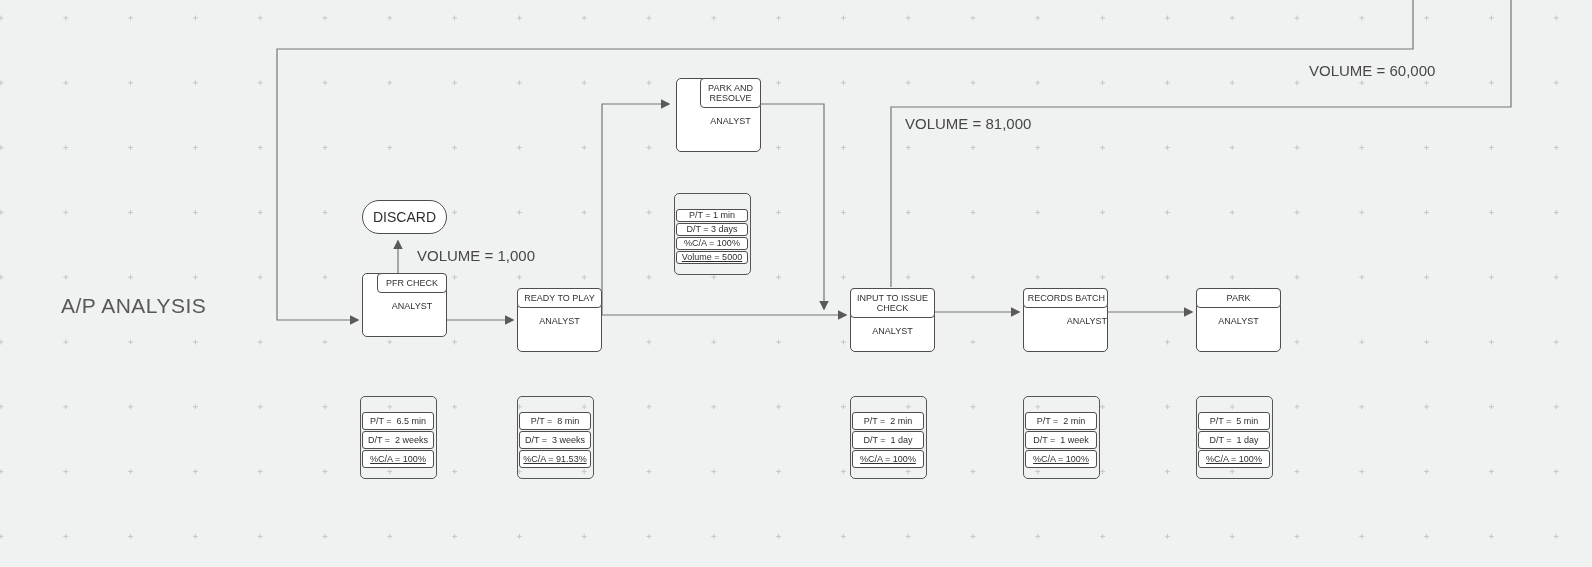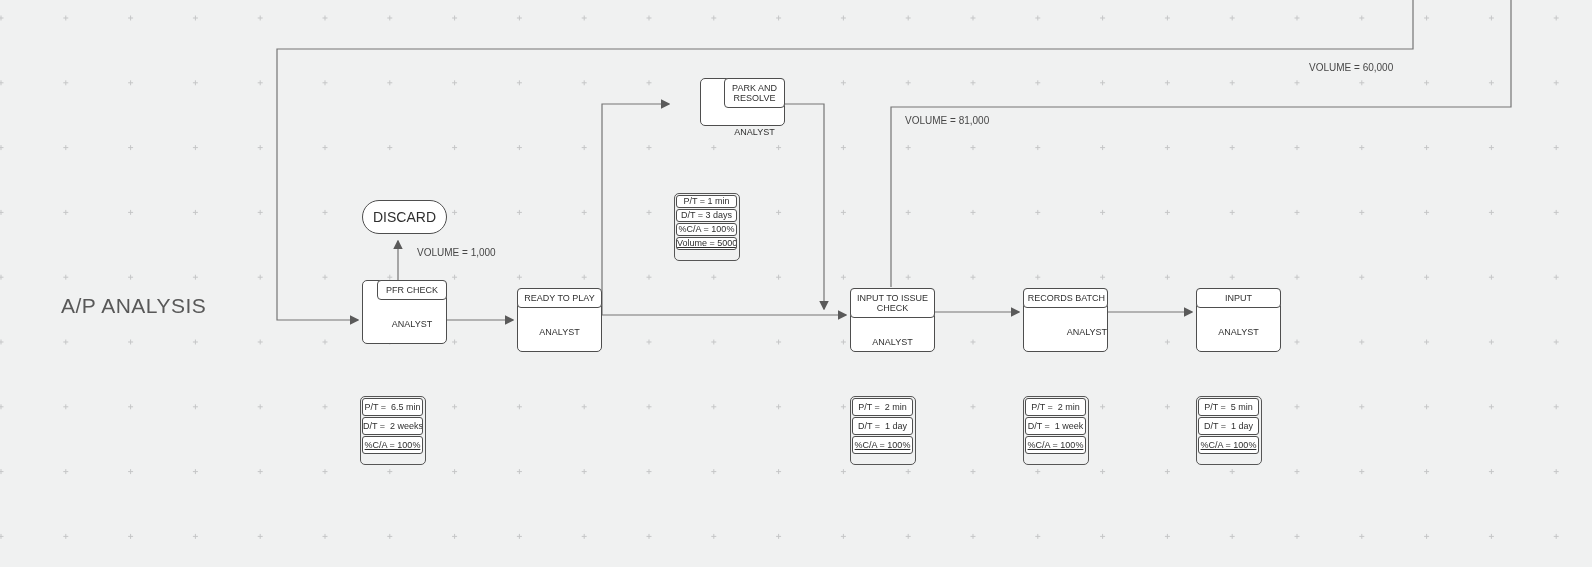--- a/index.html
+++ b/index.html
@@ -32,59 +32,59 @@
     border:1px solid #4e4e4e;
     border-radius:4px;
     margin:-1px -1px 0 -1px;
     background:#ffffff;
     font-size:9px;line-height:10px;
     padding:4px 2px;
     min-height:10px;
   }
   .proc-role{
     font-size:9px;line-height:10px;
-    margin-top:19px;
+    margin-top:8px;
   }
 
   .pill{
     position:absolute;
     width:85px;height:34px;
     background:#ffffff;
     border:1px solid #4e4e4e;
     border-radius:17px;
     box-sizing:border-box;
     display:flex;align-items:center;justify-content:center;
     font-size:14px;
   }
 
   .mstack{
     position:absolute;
-    width:66px;
+    width:77px;
     background:transparent;
     border:1px solid #565656;
     border-radius:5px;
     box-sizing:border-box;
-    padding:1px 2px 2px 1px;
+    padding:15px 2px 2px 1px;
   }
   .mrow{
     background:#ffffff;
     border:1px solid #4e4e4e;
     border-radius:3px;
     height:16px;line-height:16px;
     margin-bottom:1px;
     font-size:9px;text-align:center;
     white-space:pre;
     overflow:hidden;
   }
   .mrow:last-child{margin-bottom:8px;text-decoration:underline;}
   .mstack.small .mrow{height:11px;line-height:11px;}
 
   .vol-label{
     position:absolute;
-    font-size:10px;color:#474747;
+    font-size:15px;color:#474747;
     white-space:nowrap;
   }
 </style>
 </head>
 <body>
 
 <div class="stage">
 
   <svg class="canvas" width="1592" height="567" viewBox="0 0 1592 567">
     <defs>
@@ -114,56 +114,61 @@
   <div class="diagram-title">A/P ANALYSIS</div>
 
   <div class="vol-label" style="left:1309px;top:62px;">VOLUME = 60,000</div>
   <div class="vol-label" style="left:905px;top:115px;">VOLUME = 81,000</div>
   <div class="vol-label" style="left:417px;top:247px;">VOLUME = 1,000</div>
 
   <div class="pill" style="left:362px;top:200px;">
     <span>DISCARD</span>
   </div>
 
-  <div class="proc" style="left:362px;top:280px;padding-left:15px;">
+  <div class="proc" style="left:362px;top:273px;padding-left:15px;">
     <div class="proc-head">PFR CHECK</div>
     <div class="proc-role">ANALYST</div>
   </div>
 
   <div class="proc" style="left:517px;top:288px;">
     <div class="proc-head">READY TO PLAY</div>
     <div class="proc-role">ANALYST</div>
   </div>
 
-  <div class="proc" style="left:700px;top:78px;height:48px;padding-left:24px;">
+  <div class="proc" style="left:676px;top:78px;height:74px;padding-left:24px;">
     <div class="proc-head">PARK AND RESOLVE</div>
     <div class="proc-role">ANALYST</div>
   </div>
 
   <div class="proc" style="left:850px;top:288px;">
     <div class="proc-head">INPUT TO ISSUE CHECK</div>
     <div class="proc-role">ANALYST</div>
   </div>
 
   <div class="proc" style="left:1023px;top:288px;text-align:right;">
     <div class="proc-head">RECORDS BATCH</div>
     <div class="proc-role">ANALYST</div>
   </div>
 
   <div class="proc" style="left:1196px;top:288px;">
-    <div class="proc-head">INPUT</div>
+    <div class="proc-head">PARK</div>
     <div class="proc-role">ANALYST</div>
   </div>
 
   <div class="mstack" style="left:360px;top:396px;">
     <div class="mrow">P/T =  6.5 min</div>
     <div class="mrow">D/T =  2 weeks</div>
     <div class="mrow">%C/A = 100%</div>
   </div>
 
+  <div class="mstack" style="left:517px;top:396px;">
+    <div class="mrow">P/T =  8 min</div>
+    <div class="mrow">D/T =  3 weeks</div>
+    <div class="mrow">%C/A = 91.53%</div>
+  </div>
 
   <div class="mstack small" style="left:674px;top:193px;">
     <div class="mrow">P/T = 1 min</div>
     <div class="mrow">D/T = 3 days</div>
     <div class="mrow">%C/A = 100%</div>
     <div class="mrow">Volume = 5000</div>
   </div>
 
   <div class="mstack" style="left:850px;top:396px;">
     <div class="mrow">P/T =  2 min</div>

